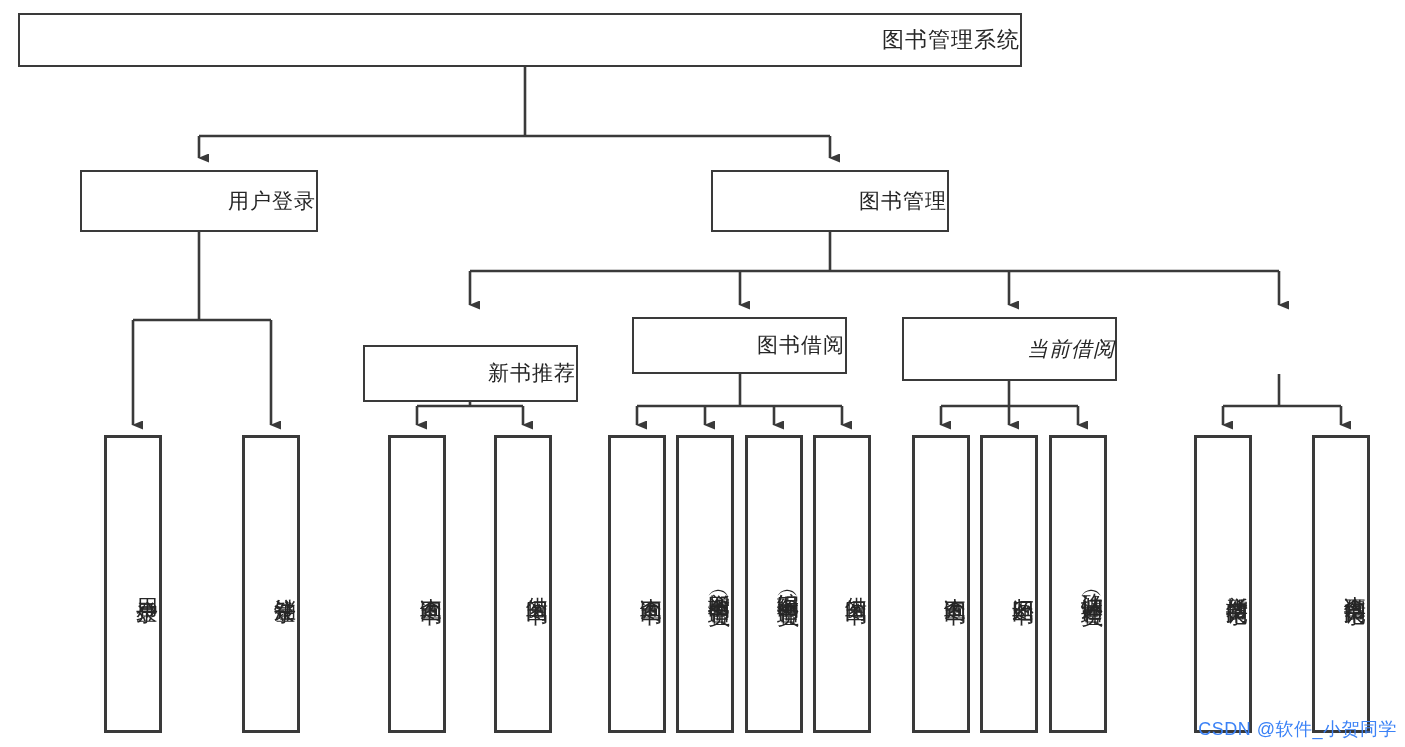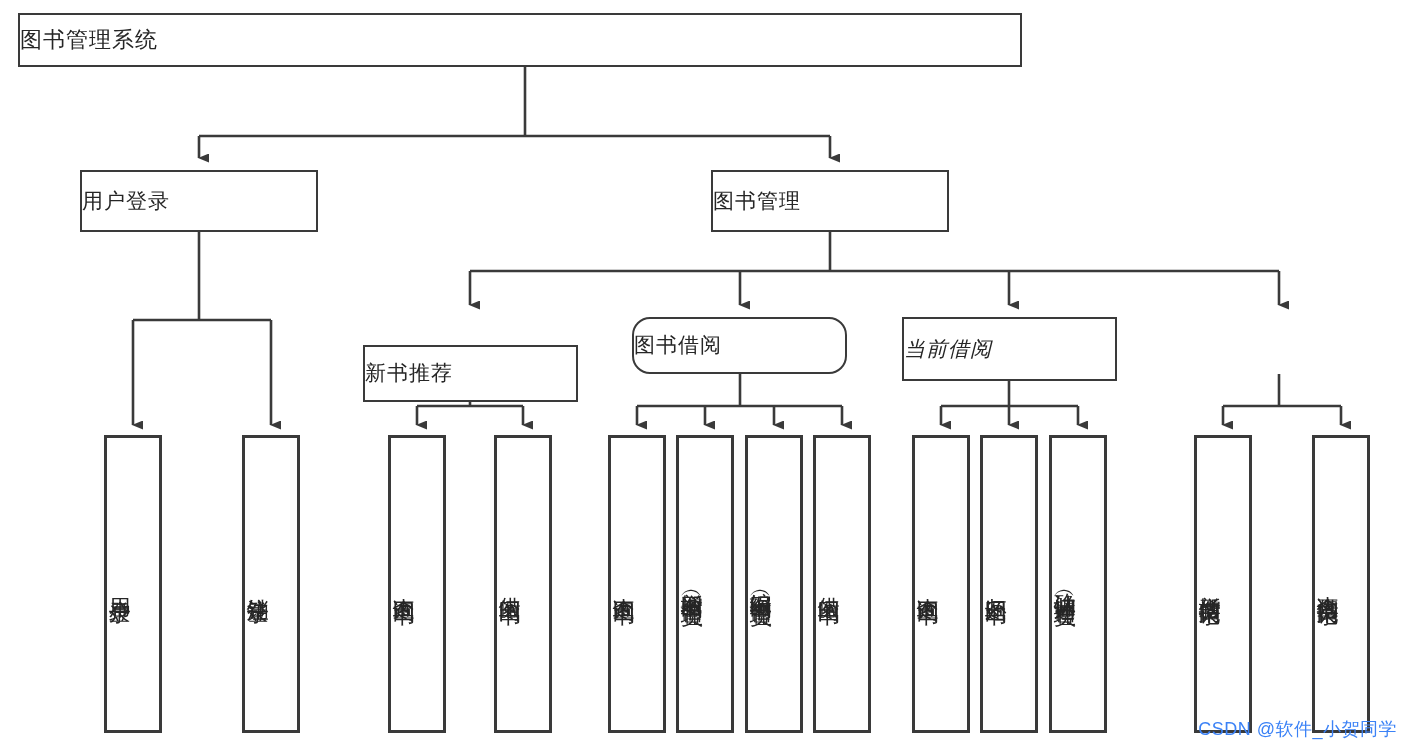--- a/index.html
+++ b/index.html
@@ -12,21 +12,21 @@
   #diagram{position:relative;width:1405px;height:747px;}
   #wires{position:absolute;left:0;top:0;width:1405px;height:747px;}
 
   .node{
     position:absolute;
     box-sizing:border-box;
     background:#ffffff;
     border:2px solid #3a3a3a;
     display:flex;
     align-items:center;
-    justify-content:flex-start;
+    justify-content:flex-end;
     color:#1a1a1a;
   }
   .node .lbl{
     font-size:21px;
     line-height:1.25;
     letter-spacing:1px;
     white-space:nowrap;
     color:#262626;
   }
   .node.root .lbl{font-size:22px;}
@@ -119,21 +119,21 @@
   <div class="node lvl2" style="left:80px;top:170px;width:238px;height:62px;">
     <span class="lbl">用户登录</span>
   </div>
   <div class="node lvl2" style="left:711px;top:170px;width:238px;height:62px;">
     <span class="lbl">图书管理</span>
   </div>
 
   <div class="node lvl3" style="left:363px;top:317px;width:215px;height:57px;margin-top:28px;">
     <span class="lbl">新书推荐</span>
   </div>
-  <div class="node lvl3" style="left:632px;top:317px;width:215px;height:57px;border-radius:18px;">
+  <div class="node lvl3" style="left:632px;top:317px;width:215px;height:57px;">
     <span class="lbl">图书借阅</span>
   </div>
   <div class="node lvl3" style="left:902px;top:317px;width:215px;height:64px;font-style:italic;">
     <span class="lbl">当前借阅</span>
   </div>
 
   <div class="node leaf" style="left:104px;top:435px;width:58px;height:298px;">
     <span class="lbl">用户登录</span>
   </div>
   <div class="node leaf" style="left:242px;top:435px;width:58px;height:298px;">

